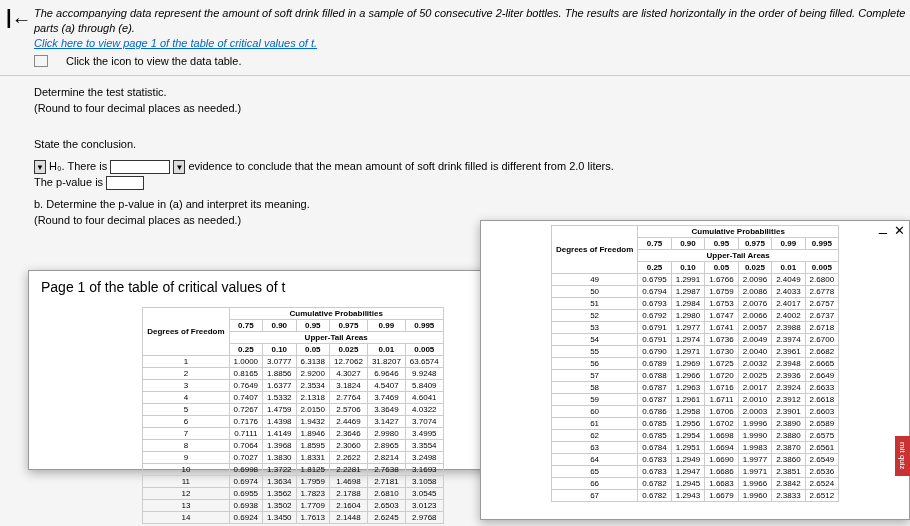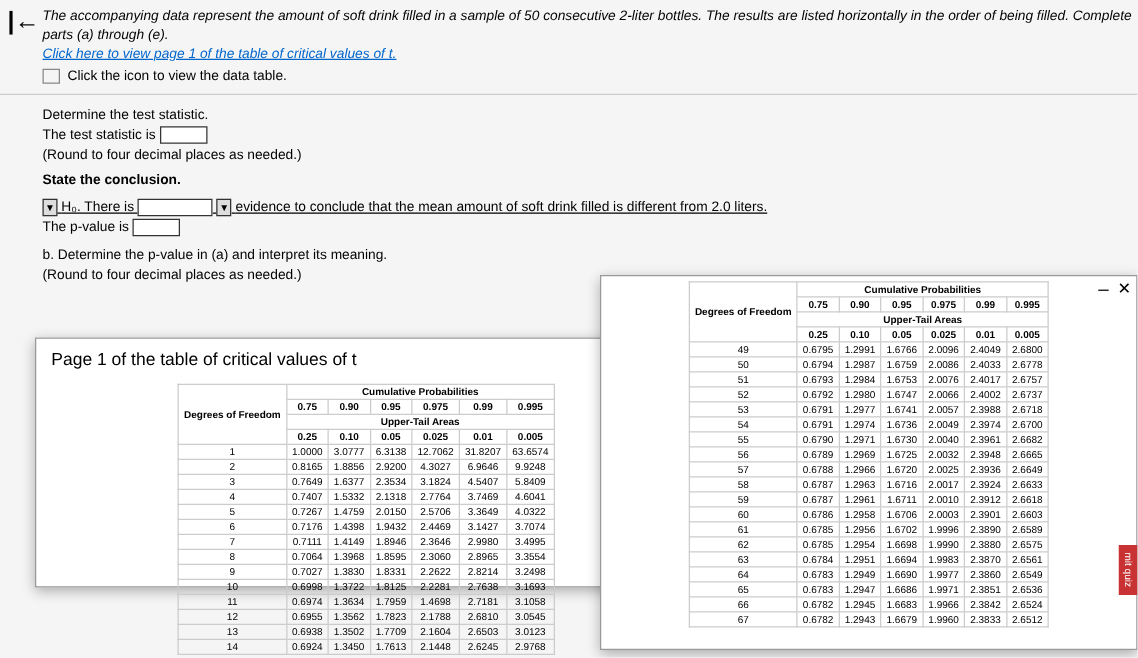--- a/index.html
+++ b/index.html
@@ -1,20 +1,20 @@
 <!DOCTYPE html>
 <html><head>
 <meta charset="utf-8">
 <style>
   * { box-sizing: border-box; margin: 0; padding: 0; font-family: Arial, sans-serif; }
   body { background: #f5f5f5; width: 910px; height: 526px; overflow: hidden; position: relative; }
   .nav-back { position: absolute; left: 6px; top: 6px; font-size: 20px; font-weight: bold; cursor: pointer; }
   .header { padding: 6px 0 0 34px; font-size: 11px; line-height: 15px; font-style: italic; }
   .link { color: #0066cc; text-decoration: underline; cursor: pointer; }
-  .icon-row { padding: 4px 0 0 34px; font-size: 11px; display: flex; align-items: center; gap: 6px; }
+  .icon-row { padding: 4px 0 0 34px; font-size: 11px; display: flex; align-items: center; gap: 18px; }
   .table-icon { display: inline-block; width: 14px; height: 12px; border: 1px solid #888; }
   hr { margin: 8px 0; border: none; border-top: 1px solid #ccc; }
   .question-body { padding: 0 34px; font-size: 11px; line-height: 16px; }
   .input-box { display: inline-block; width: 38px; height: 14px; border: 1px solid #333; background: #fff; vertical-align: middle; }
   .drop-arrow { display: inline-block; width: 12px; height: 14px; border: 1px solid #333; background: #ddd; vertical-align: middle; text-align: center; font-size: 8px; line-height: 13px; }
   .modal { position: absolute; background: #fff; border: 1px solid #999; box-shadow: 0 3px 10px rgba(0,0,0,.3); }
   .modal1 { left: 28px; top: 270px; width: 530px; height: 200px; }
   .modal2 { left: 480px; top: 220px; width: 430px; height: 300px; }
   .modal .close { position: absolute; right: 4px; top: 2px; font-size: 13px; cursor: pointer; }
   .modal .minimize { position: absolute; right: 22px; top: 2px; font-size: 15px; cursor: pointer; }
@@ -34,27 +34,23 @@
 </div>
 <div class="icon-row">
   <span class="table-icon"></span>
   <span>Click the icon to view the data table.</span>
 </div>
 
 <hr>
 
 <div class="question-body">
   <div>Determine the test statistic.</div>
-  <div>
-    <span>The test statistic is</span>
-    <span class="input-box"></span>
-  </div>
   <div>(Round to four decimal places as needed.)</div>
-  <div style="margin-top:4px;font-weight:bold;">State the conclusion.</div>
-  <div style="margin-top:6px;text-decoration:underline;">
+  <div style="margin-top:20px;">State the conclusion.</div>
+  <div style="margin-top:6px;">
     <span class="drop-arrow">▼</span>
     <span>H₀. There is</span>
     <span class="input-box" style="width:60px"></span>
     <span class="drop-arrow">▼</span>
     <span>evidence to conclude that the mean amount of soft drink filled is different from 2.0 liters.</span>
   </div>
   <div>
     <span>The p-value is</span>
     <span class="input-box"></span>
   </div>

